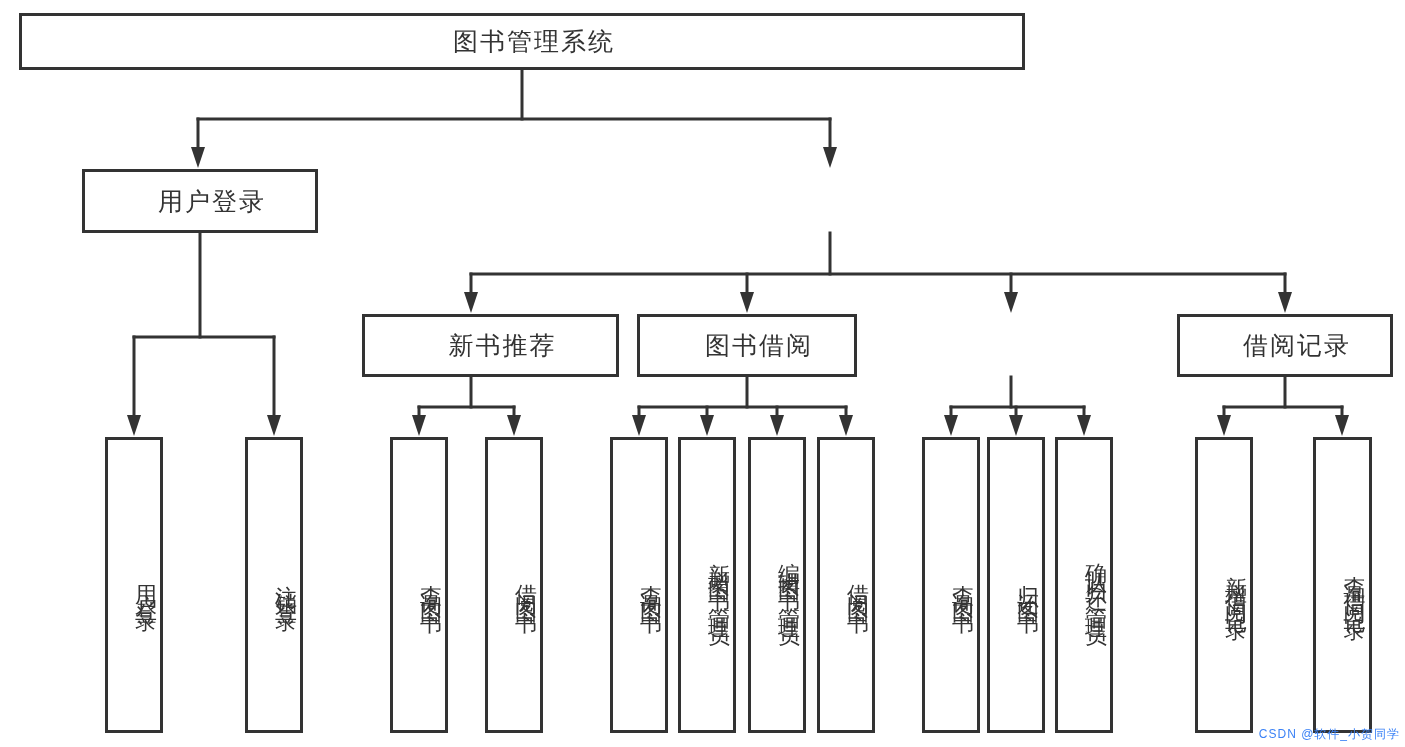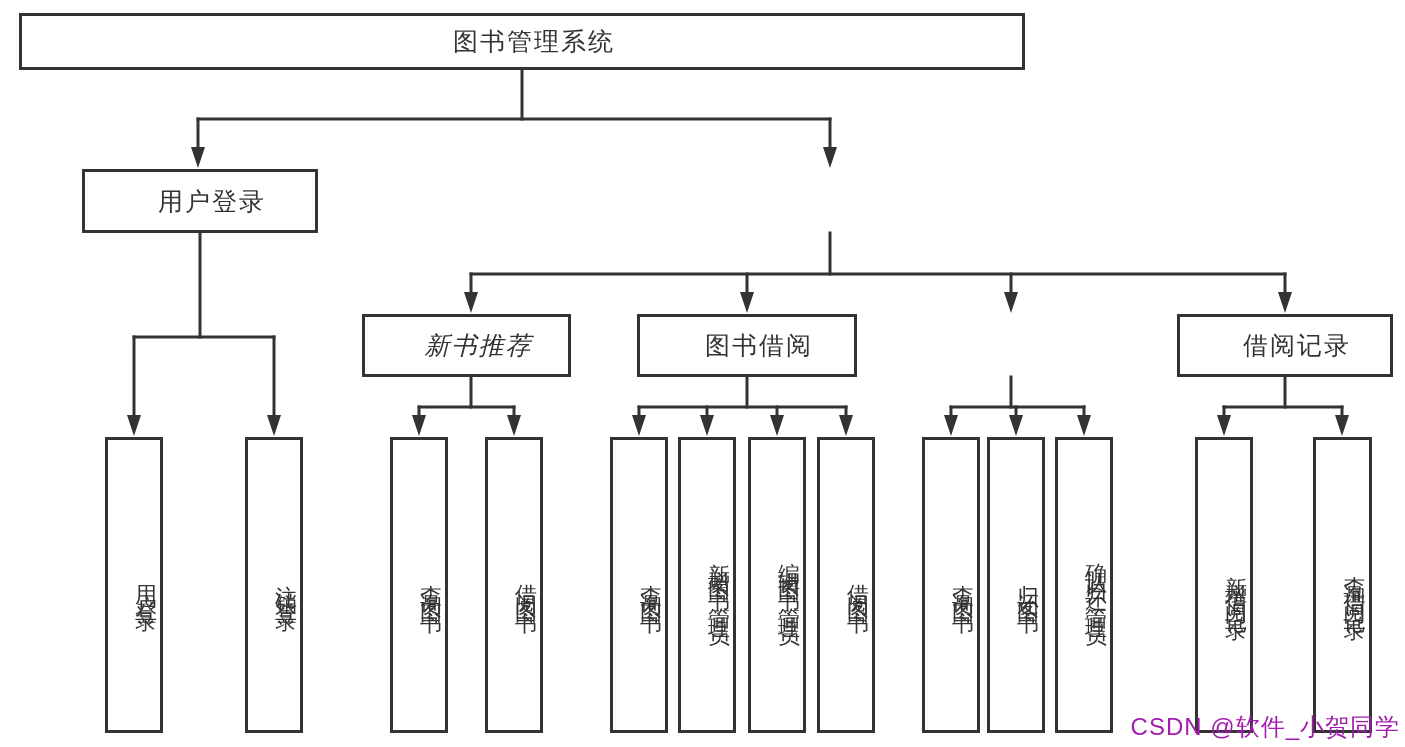--- a/index.html
+++ b/index.html
@@ -47,23 +47,23 @@
     text-orientation: mixed;
     font-size: 22px;
     line-height: 1.1;
     letter-spacing: 9px;
     color: #333333;
   }
   .watermark {
     position: absolute;
     right: 5px;
     bottom: 4px;
-    font-size: 24px;
+    font-size: 12px;
     letter-spacing: 1px;
-    color: #a21caf;
+    color: #3b82f6;
     z-index: 5;
     white-space: nowrap;
   }
 </style>
 </head>
 <body>
 
 <div class="canvas">
 
   <svg class="connectors" viewBox="0 0 1405 747" xmlns="http://www.w3.org/2000/svg">
@@ -139,21 +139,21 @@
       <path class="head" d="M1217,415 L1231,415 L1224,436 Z"></path>
       <line x1="1342" y1="407" x2="1342" y2="417"></line>
       <path class="head" d="M1335,415 L1349,415 L1342,436 Z"></path>
     </g>
   </svg>
 
   <div class="node h-node" style="left:19px; top:13px; width:1006px; height:57px;">图书管理系统</div>
 
   <div class="node h-node" style="left:82px; top:169px; width:236px; height:64px;">用户登录</div>
 
-  <div class="node h-node" style="left:362px; top:314px; width:209px; height:63px;font-style:italic;">新书推荐</div>
+  <div class="node h-node" style="left:362px; top:314px; width:257px; height:63px;">新书推荐</div>
   <div class="node h-node" style="left:637px; top:314px; width:220px; height:63px;">图书借阅</div>
   <div class="node h-node" style="left:1177px; top:314px; width:216px; height:63px;">借阅记录</div>
 
   <div class="node leaf" style="left:105px; top:437px; width:58px; height:296px;">
     <span class="vtext">用户登录</span>
   </div>
   <div class="node leaf" style="left:245px; top:437px; width:58px; height:296px;">
     <span class="vtext">注销登录</span>
   </div>
   <div class="node leaf" style="left:390px; top:437px; width:58px; height:296px;">

